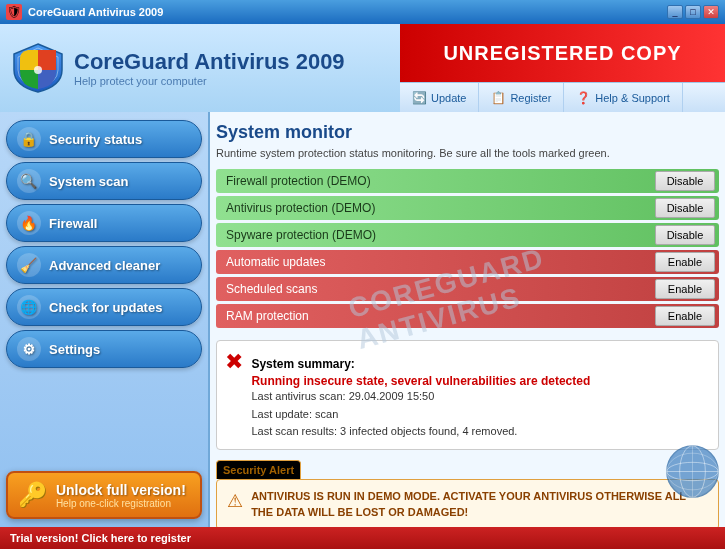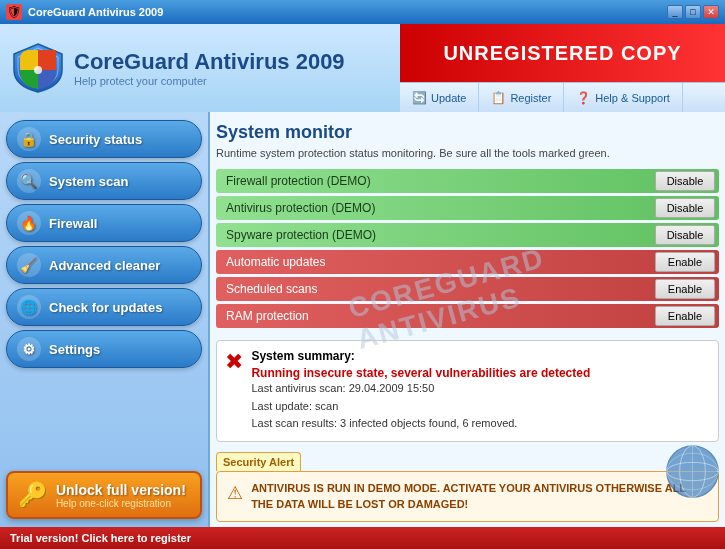--- a/index.html
+++ b/index.html
@@ -157,21 +157,21 @@
       transform: rotate(-15deg);
       pointer-events: none;
       letter-spacing: 2px;
       white-space: nowrap;
     }
 
     
     .summary-box { display: flex; gap: 8px; margin-bottom: 10px; background: #fff; border: 1px solid #ccc; border-radius: 4px; padding: 8px; }
     .summary-icon { font-size: 22px; color: #cc0000; flex-shrink: 0; }
     .summary-text {}
-    .summary-title { font-weight: bold; font-size: 12px; margin-bottom: 3px; }
+    .summary-title { font-weight: bold; font-size: 12px; margin-bottom: 3px; margin-top: 8px; }
     .summary-alert { color: #cc0000; font-size: 12px; font-weight: bold; }
     .summary-detail { font-size: 11px; color: #333; line-height: 1.6; }
 
     
     .alert-box { border: 1px solid #e0a040; border-radius: 4px; background: #fff8e8; padding: 8px 10px; display: flex; gap: 8px; align-items: flex-start; }
     .alert-icon { font-size: 18px; color: #c06000; flex-shrink: 0; margin-top: 2px; }
     .alert-text { font-size: 11px; color: #8a4000; font-weight: bold; line-height: 1.5; }
 
     
     .globe-dec {
@@ -326,26 +326,26 @@
 
     <div class="watermark">COREGUARD<br>ANTIVIRUS</div>
 
     <div class="summary-box" style="margin-top:12px;">
       <div class="summary-icon">✖</div>
       <div class="summary-text">
         <div class="summary-title">System summary:</div>
         <div class="summary-alert">Running insecure state, several vulnerabilities are detected</div>
         <div class="summary-detail">Last antivirus scan: 29.04.2009 15:50</div>
         <div class="summary-detail">Last update: scan</div>
-        <div class="summary-detail">Last scan results: 3 infected objects found, 6 removed.</div>
+        <div class="summary-detail">Last scan results: 3 infected objects found, 4 removed.</div>
       </div>
     </div>
 
     <div>
-      <div style="font-size:11px;font-weight:bold;color:#a06000;padding:3px 6px;background:#fef9c3;border:1px solid #e0a040;border-bottom:none;border-radius:4px 4px 0 0;display:inline-block;">Security Alert</div>
+      <div style="font-size:11px;font-weight:bold;color:#a06000;padding:3px 6px;background:#000000;border:1px solid #e0a040;border-bottom:none;border-radius:4px 4px 0 0;display:inline-block;">Security Alert</div>
       <div class="alert-box">
         <div class="alert-icon">⚠</div>
         <div class="alert-text">ANTIVIRUS IS RUN IN DEMO MODE. ACTIVATE YOUR ANTIVIRUS OTHERWISE ALL THE DATA WILL BE LOST OR DAMAGED!</div>
 
         <svg class="globe-dec" viewBox="0 0 60 60" style="position:absolute;bottom:28px;right:5px;width:55px;height:55px;opacity:0.7;">
           <circle cx="30" cy="30" r="28" fill="#4080c0" stroke="#2060a0" stroke-width="1.5"></circle>
           <ellipse cx="30" cy="30" rx="14" ry="28" fill="none" stroke="rgba(255,255,255,0.5)" stroke-width="1"></ellipse>
           <ellipse cx="30" cy="30" rx="28" ry="10" fill="none" stroke="rgba(255,255,255,0.5)" stroke-width="1"></ellipse>
           <ellipse cx="30" cy="30" rx="28" ry="20" fill="none" stroke="rgba(255,255,255,0.3)" stroke-width="1"></ellipse>
           <line x1="2" y1="30" x2="58" y2="30" stroke="rgba(255,255,255,0.5)" stroke-width="1"></line>

